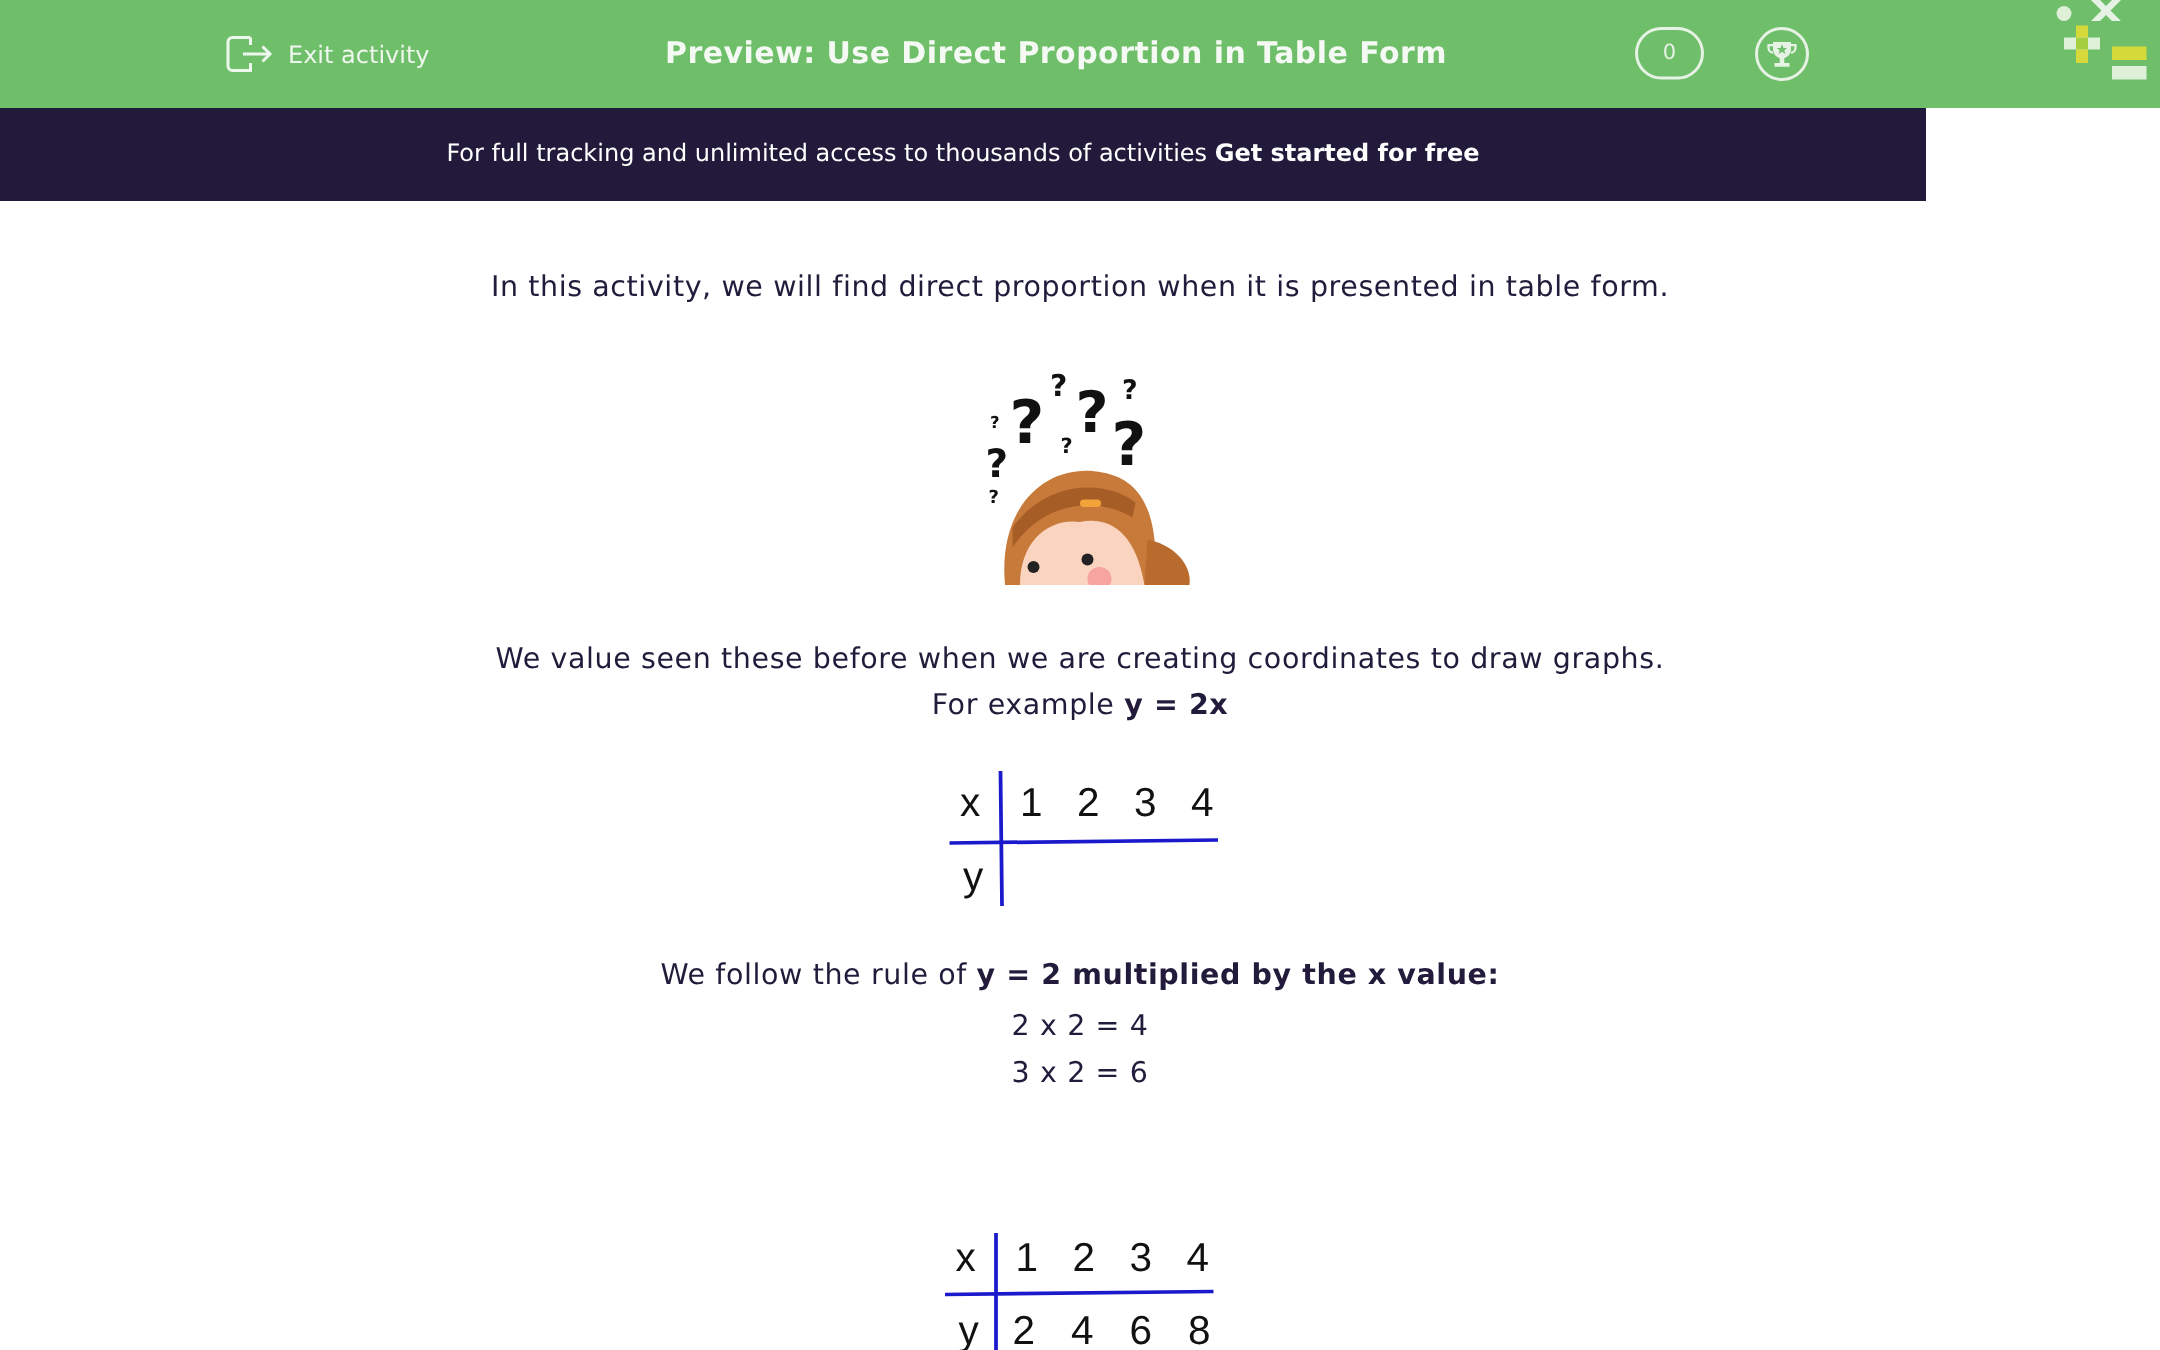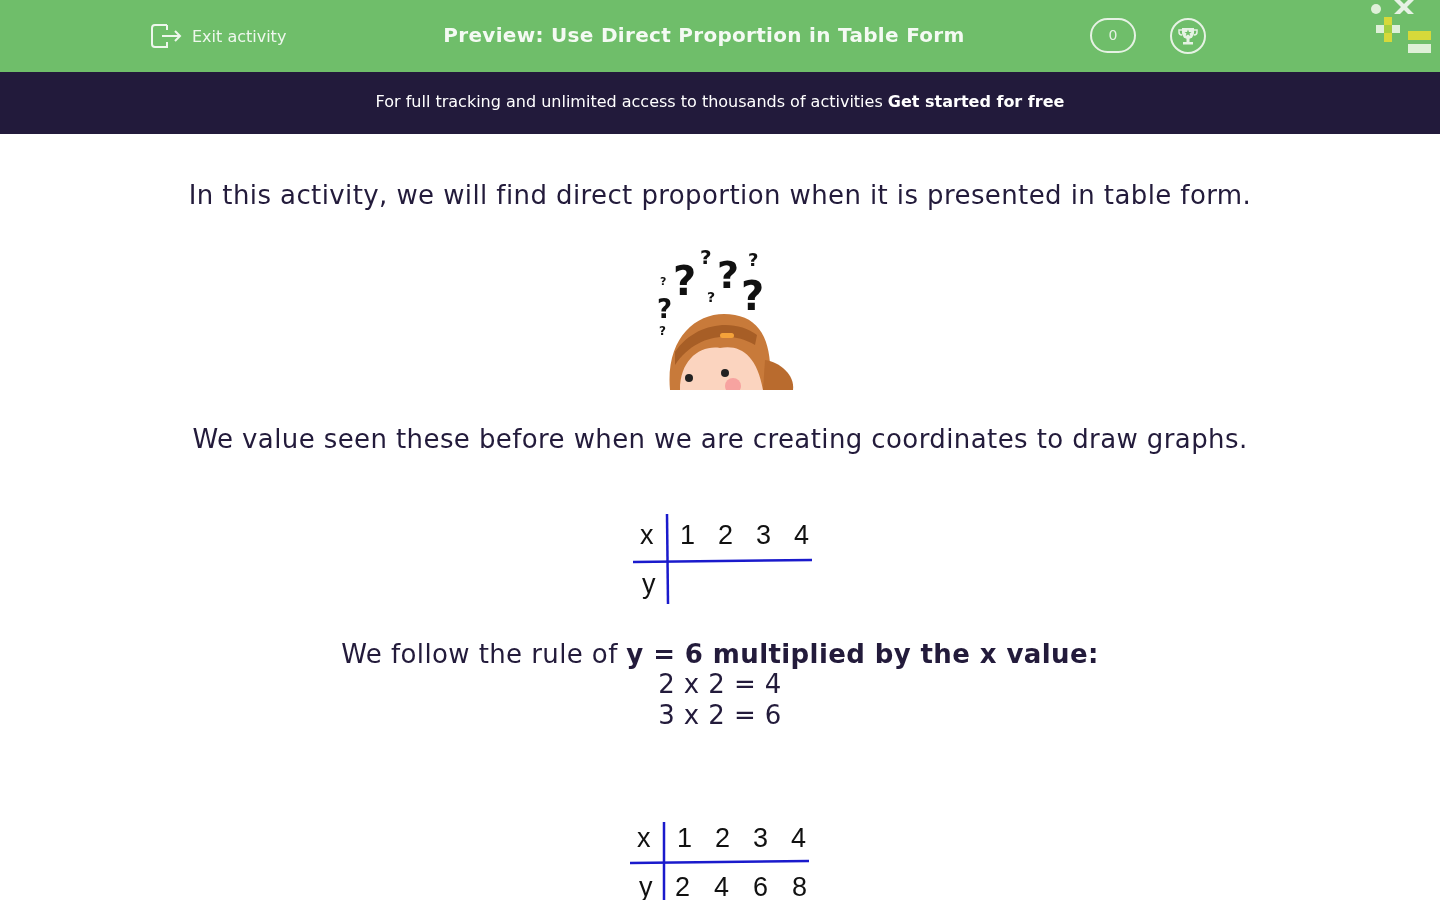--- a/index.html
+++ b/index.html
@@ -4,24 +4,24 @@
 <style>
   * { box-sizing: border-box; margin: 0; padding: 0; }
   html, body { width: 1440px; height: 900px; overflow: hidden; background: #ffffff; font-family: "DejaVu Sans", sans-serif; }
   .topbar { position: absolute; left: 0; top: 0; width: 1440px; height: 72px; background: #6fbe6a; }
   .exit { position: absolute; left: 150px; top: 22px; display: flex; align-items: center; gap: 10px; color: #eef7ed; font-size: 16px; cursor: pointer; }
   .exit svg { width: 32px; height: 28px; }
   .title { position: absolute; left: 0; width: 1344px; top: 23px; text-align: center; color: #f4faf3; font-size: 20px; font-weight: bold; letter-spacing: 0.3px; margin-left: 32px; }
   .score { position: absolute; left: 1090px; top: 18px; width: 46px; height: 35px; border: 2px solid #e6f2e4; border-radius: 18px; color: #e6f2e4; font-size: 14px; text-align: center; line-height: 31px; }
   .trophy { position: absolute; left: 1170px; top: 18px; width: 36px; height: 36px; border: 2px solid #e6f2e4; border-radius: 50%; display: flex; align-items: center; justify-content: center; }
   .logo { position: absolute; left: 1368px; top: 0; width: 72px; height: 56px; }
-  .banner { position: absolute; left: 0; top: 72px; width: 1440px; height: 62px; background: #221a3b; color: #ffffff; font-size: 16px; text-align: center; line-height: 60px; }
+  .banner { position: absolute; left: 0; top: 72px; width: 1284px; height: 62px; background: #221a3b; color: #ffffff; font-size: 16px; text-align: center; line-height: 60px; }
   .banner b { font-weight: bold; cursor: pointer; }
   .content { position: absolute; left: 0; top: 134px; width: 1440px; text-align: center; color: #231b3b; }
-  .p { font-size: 26px; letter-spacing: 0.4px; }
+  .p { font-size: 19px; letter-spacing: 0.4px; }
   .intro { position: absolute; top: 46px; width: 1440px; }
   .pic { position: absolute; left: 645px; top: 106px; width: 150px; height: 150px; }
   .para2 { position: absolute; top: 290px; width: 1440px; line-height: 31px; }
   .tbl { position: absolute; width: 190px; height: 100px; }
   .tbl .cell { position: absolute; font-family: "Liberation Sans", sans-serif; font-size: 27px; color: #111; }
   .rule { position: absolute; top: 505px; width: 1440px; }
   .calc { position: absolute; top: 535px; width: 1440px; line-height: 31px; }
 </style>
 </head>
 <body>
@@ -83,38 +83,42 @@
     <path d="M35 150 C35 120 55 105 75 108 C95 104 112 115 118 150 Z" fill="#fbd4bf"></path>
     <path d="M30 125 C50 95 85 90 110 105 L112 95 C90 78 50 82 30 112 Z" fill="#a75e26"></path>
     <rect x="75" y="93" width="14" height="5" rx="2.5" fill="#f4a23a"></rect>
     <circle cx="44" cy="138" r="4" fill="#222"></circle>
     <circle cx="80" cy="133" r="4" fill="#222"></circle>
     <circle cx="88" cy="146" r="8" fill="#f7a3a0"></circle>
   </svg>
 
   <div class="p para2">
     <div>We value seen these before when we are creating coordinates to draw graphs.</div>
+    <div>
+      <span>For example</span>
+      <b>y = 2x</b>
+    </div>
   </div>
 
   <div class="tbl" style="left:630px; top:378px;">
     <svg width="190" height="100" style="position:absolute;left:0;top:0">
       <line x1="37" y1="2" x2="38" y2="92" stroke="#1a1acc" stroke-width="2.5"></line>
       <line x1="3" y1="50" x2="182" y2="48" stroke="#1a1acc" stroke-width="2.5"></line>
     </svg>
     <span class="cell" style="left:10px;top:8px">x</span>
     <span class="cell" style="left:12px;top:57px">y</span>
     <span class="cell" style="left:50px;top:8px">1</span>
     <span class="cell" style="left:88px;top:8px">2</span>
     <span class="cell" style="left:126px;top:8px">3</span>
     <span class="cell" style="left:164px;top:8px">4</span>
   </div>
 
   <div class="p rule">
     <span>We follow the rule of</span>
-    <b>y = 6 multiplied by the x value:</b>
+    <b>y = 2 multiplied by the x value:</b>
   </div>
 
   <div class="p calc">
     <div>2 x 2 = 4</div>
     <div>3 x 2 = 6</div>
   </div>
 
   <div class="tbl" style="left:627px; top:686px;">
     <svg width="190" height="100" style="position:absolute;left:0;top:0">
       <line x1="37" y1="2" x2="37" y2="100" stroke="#1a1acc" stroke-width="2.5"></line>

